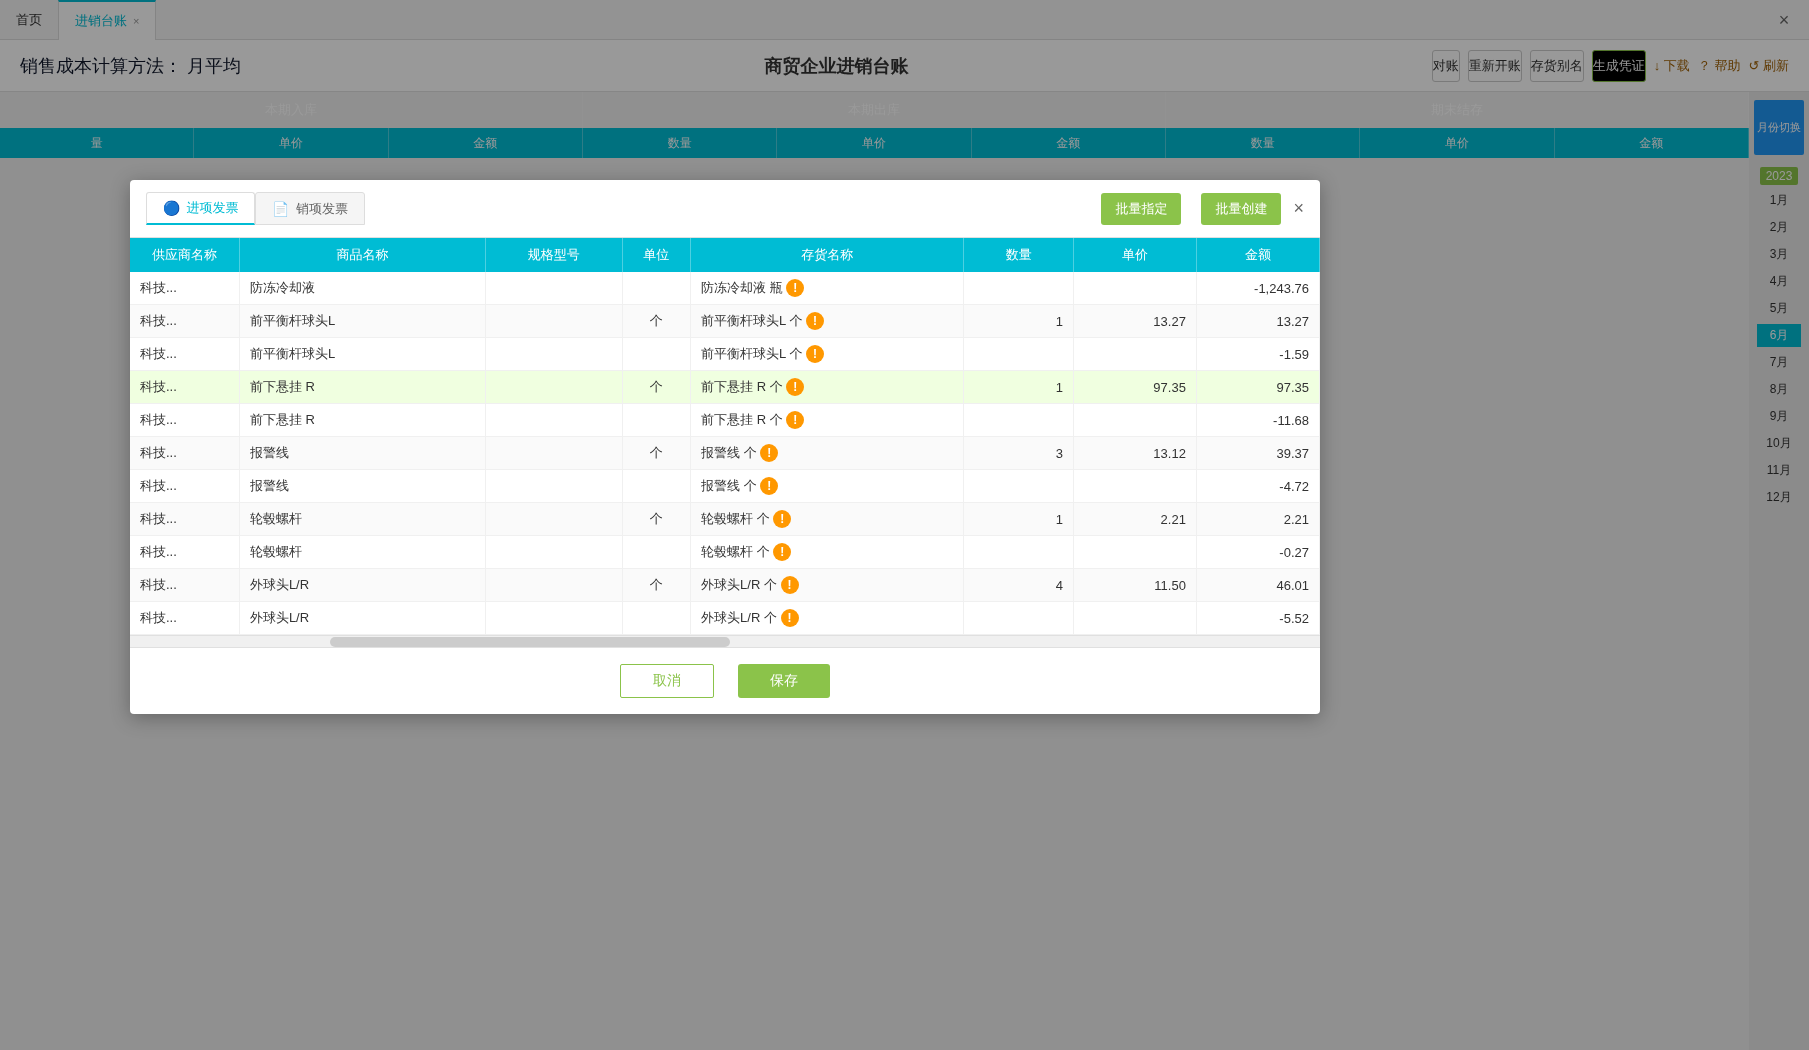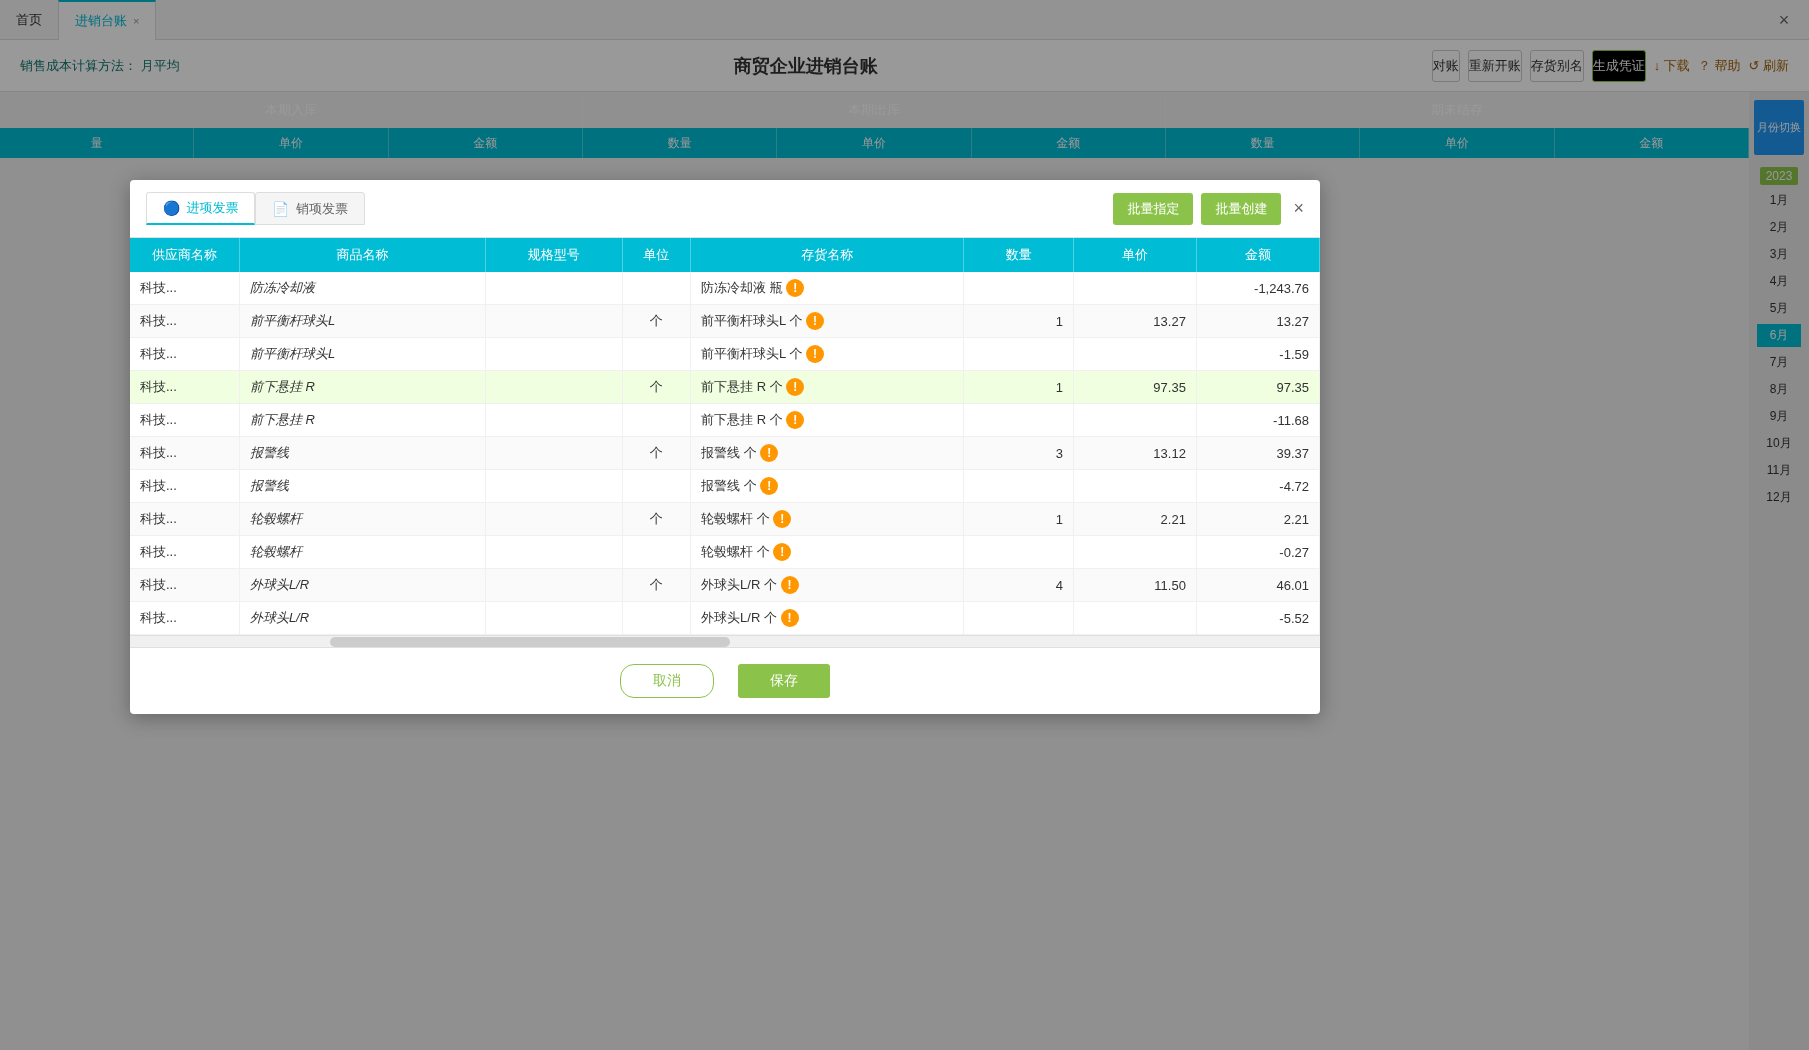--- a/index.html
+++ b/index.html
@@ -35,21 +35,21 @@
       font-size: 18px; cursor: pointer; color: #666;
     }
 
     
     .main-header {
       position: absolute; top: 40px; left: 0; width: 100%; height: 52px;
       background: #fff;
       display: flex; align-items: center; padding: 0 20px;
       border-bottom: 1px solid #e0e0e0;
     }
-    .cost-method { font-size: 13px; color: #0f766e; }
+    .cost-method { font-size: 18px; color: #0f172a; }
     .page-title {
       flex: 1; text-align: center; font-size: 18px; font-weight: bold; color: #333;
     }
     .header-btns { display: flex; gap: 8px; align-items: center; }
     .btn {
       padding: 6px 0; border: 1px solid #ccc; border-radius: 3px;
       cursor: pointer; font-size: 13px; background: #fff; color: #333;
     }
     .btn.primary { background: #000000; color: #fff; border-color: #8bc34a; }
     .btn.outline { background: #fff; }
@@ -112,59 +112,59 @@
     .dialog-tabs { display: flex; gap: 0; flex: 1; }
     .dialog-tab {
       padding: 6px 16px; border: 1px solid #ddd; cursor: pointer;
       font-size: 13px; background: #f5f5f5; color: #666;
       border-radius: 3px 3px 0 0;
       display: flex; align-items: center; gap: 6px;
     }
     .dialog-tab.active {
       background: #fff; border-bottom: 2px solid #00bcd4; color: #00bcd4;
     }
-    .dialog-header-btns { display: flex; gap: 8px; }
+    .dialog-header-btns { display: flex; gap: 20px; }
     .btn-assign { background: #8bc34a; color: #fff; border: none; padding: 7px 14px; border-radius: 3px; cursor: pointer; font-size: 13px; }
     .btn-create { background: #8bc34a; color: #fff; border: none; padding: 7px 14px; border-radius: 3px; cursor: pointer; font-size: 13px; }
     .dialog-close { margin-left: 12px; font-size: 18px; cursor: pointer; color: #666; }
 
     
     .dialog-table { width: 100%; border-collapse: collapse; }
     .dialog-table th {
       background: #00bcd4; color: #fff; padding: 8px 10px;
       font-size: 13px; font-weight: normal; text-align: center;
       border-right: 1px solid rgba(255,255,255,0.3);
     }
     .dialog-table td {
       padding: 7px 10px; font-size: 13px; color: #333;
       border-bottom: 1px solid #f0f0f0;
       border-right: 1px solid #f0f0f0; text-align: center;
     }
     .dialog-table tr:nth-child(even) td { background: #fafafa; }
     .dialog-table tr.highlight td { background: #f0ffe0; }
     .dialog-table td:first-child { text-align: left; }
-    .dialog-table td:nth-child(2) { text-align: left; font-style: italic; }
+    .dialog-table td:nth-child(2) { text-align: left; }
     .dialog-table td.num { text-align: right; }
     .dialog-table td.neg { text-align: right; color: #333; }
 
     .warn-icon {
       display: inline-block; width: 18px; height: 18px; background: #ff9800;
       border-radius: 50%; color: #fff; font-size: 12px; font-weight: bold;
       text-align: center; line-height: 18px;
     }
 
     .dialog-body { max-height: 420px; overflow-y: auto; overflow-x: auto; }
     .scrollbar-area { height: 12px; background: #f0f0f0; border-top: 1px solid #e0e0e0; position: relative; }
     .scrollbar-thumb { height: 10px; background: #ccc; border-radius: 5px; position: absolute; top: 1px; left: 200px; width: 400px; }
 
     .dialog-footer {
       padding: 16px; display: flex; justify-content: center; gap: 24px;
       border-top: 1px solid #e0e0e0;
     }
-    .btn-cancel { padding: 4px 32px; border: 1px solid #8bc34a; background: #fff; color: #8bc34a; border-radius: 14px; cursor: pointer; font-size: 14px; }
+    .btn-cancel { padding: 4px 32px; border: 1px solid #8bc34a; background: #fff; color: #8bc34a; border-radius: 2px; cursor: pointer; font-size: 14px; }
     .btn-save { padding: 8px 32px; background: #8bc34a; color: #fff; border: none; border-radius: 3px; cursor: pointer; font-size: 14px; }
 
     .col-supplier { width: 80px; }
     .col-product { width: 180px; }
     .col-spec { width: 100px; }
     .col-unit { width: 50px; }
     .col-inventory { width: 200px; }
     .col-qty { width: 80px; }
     .col-price { width: 90px; }
     .col-amount { width: 90px; }

